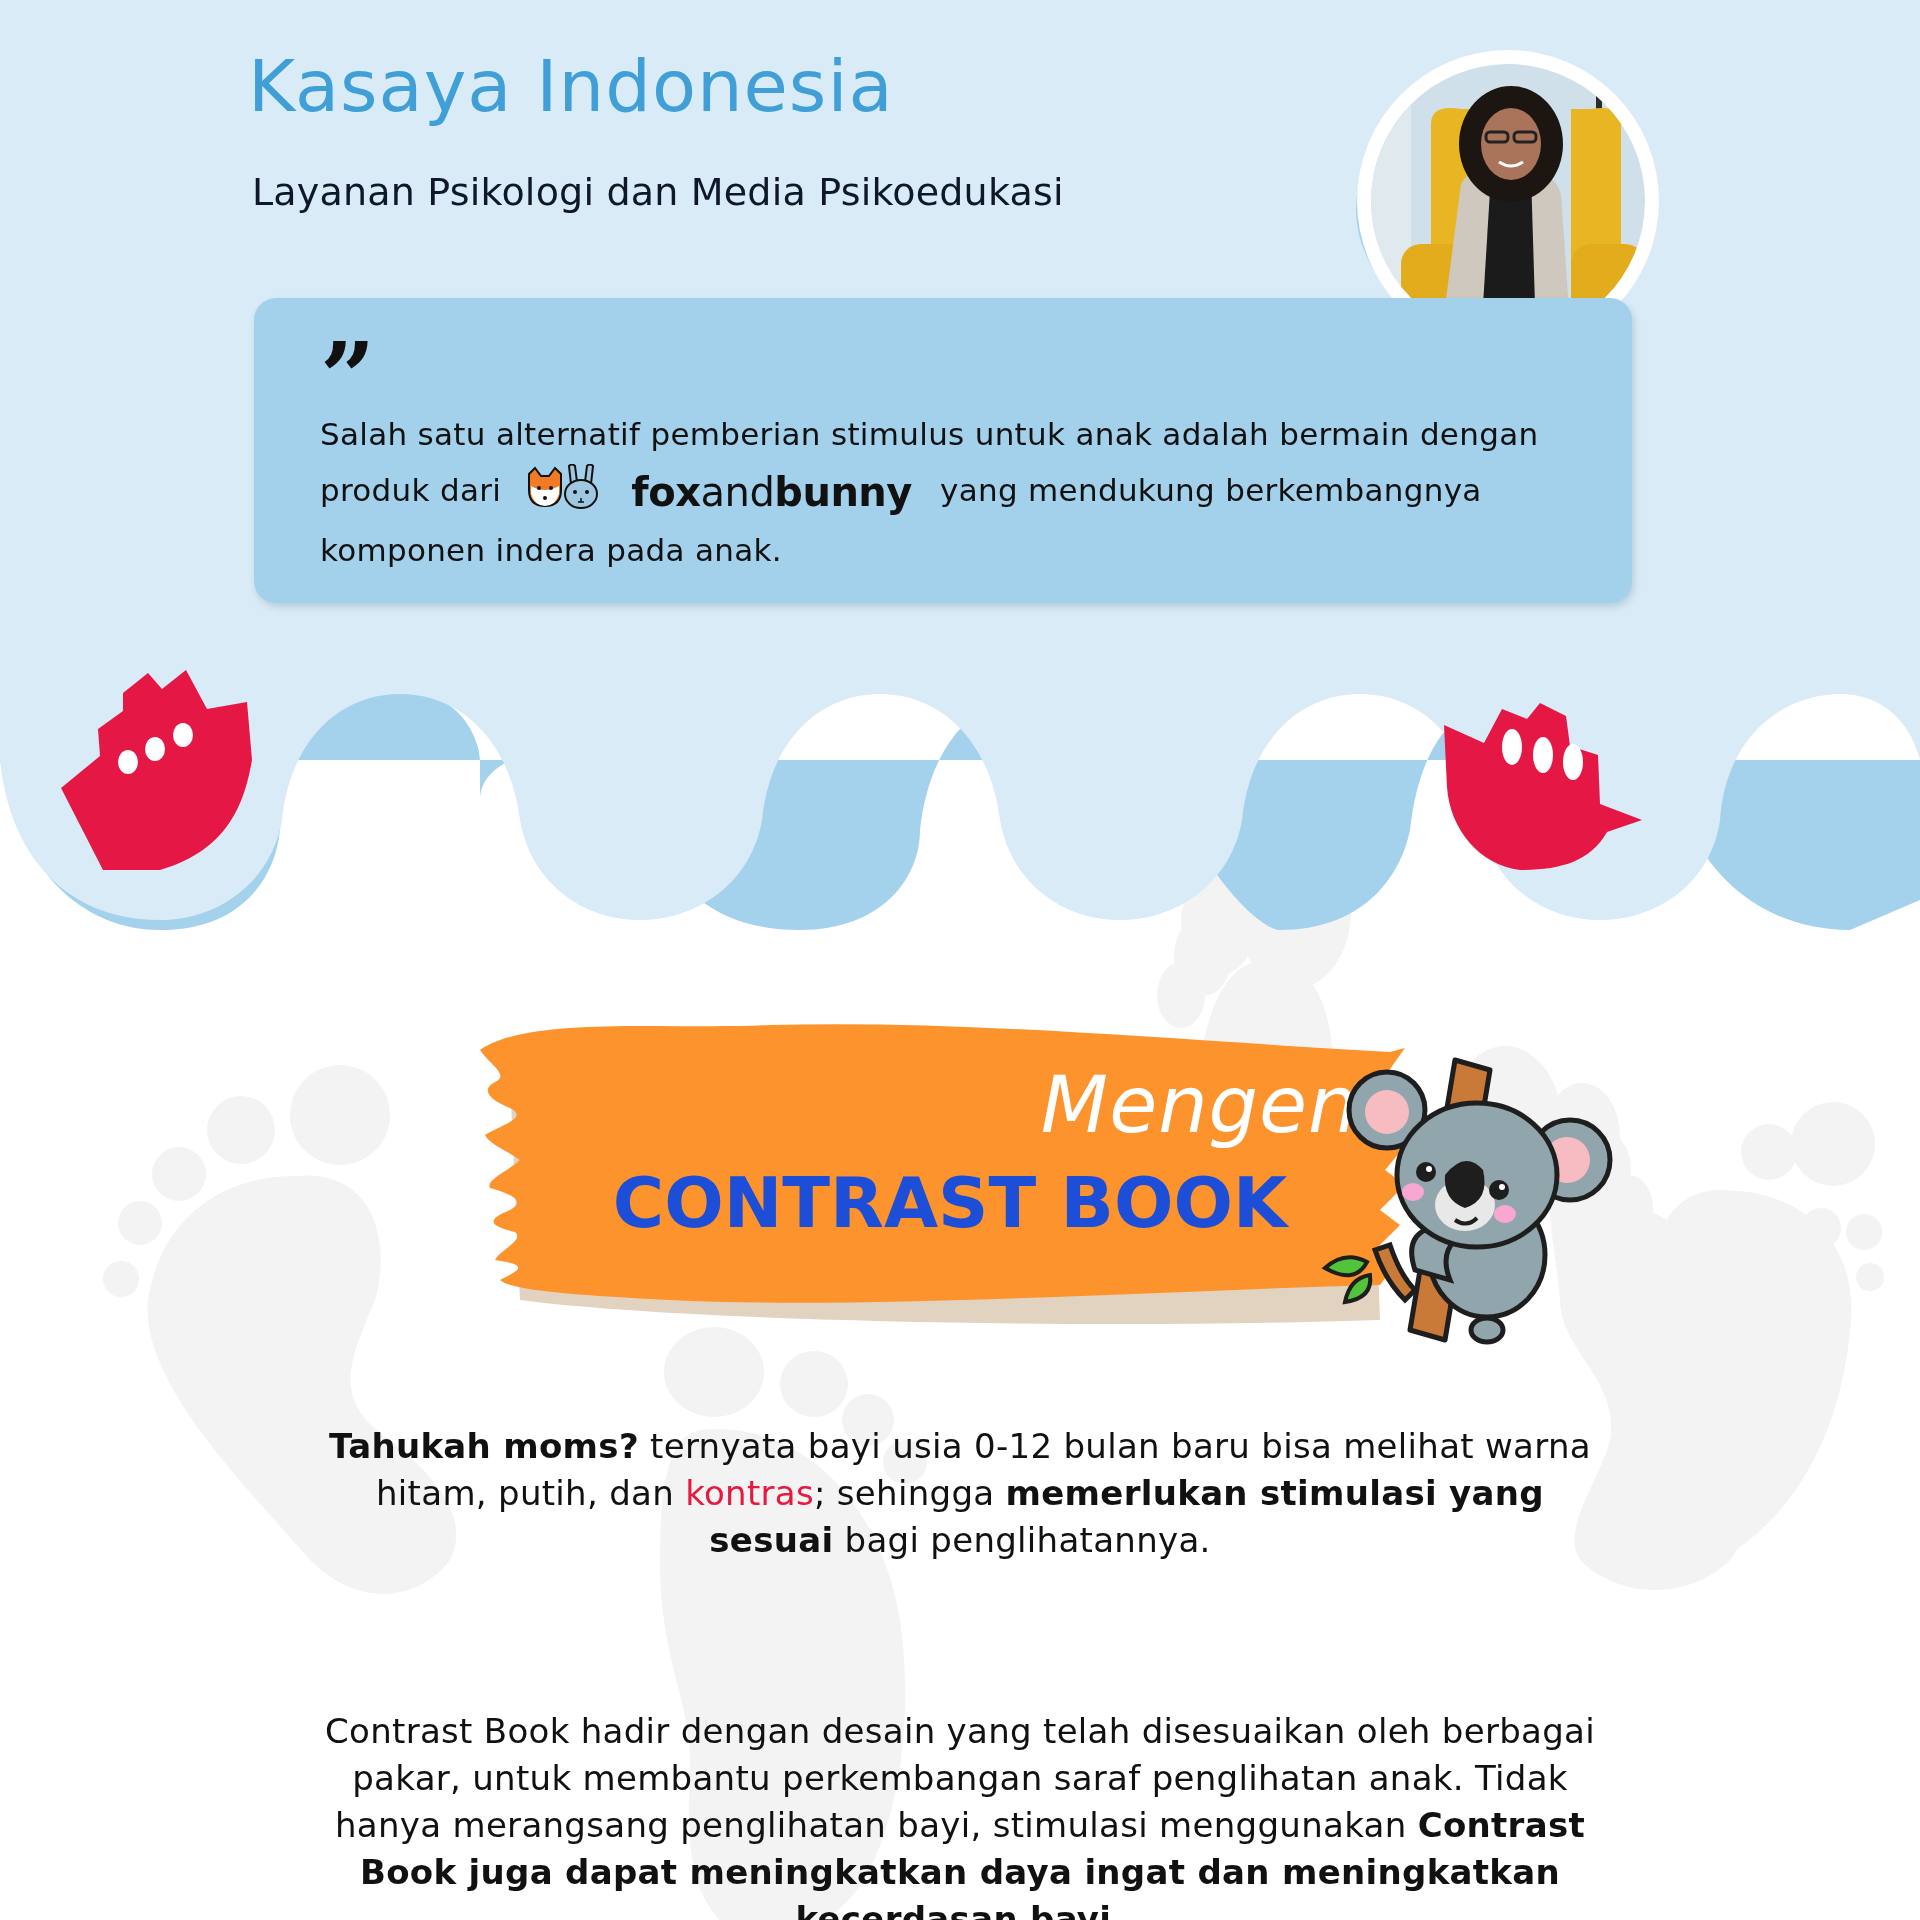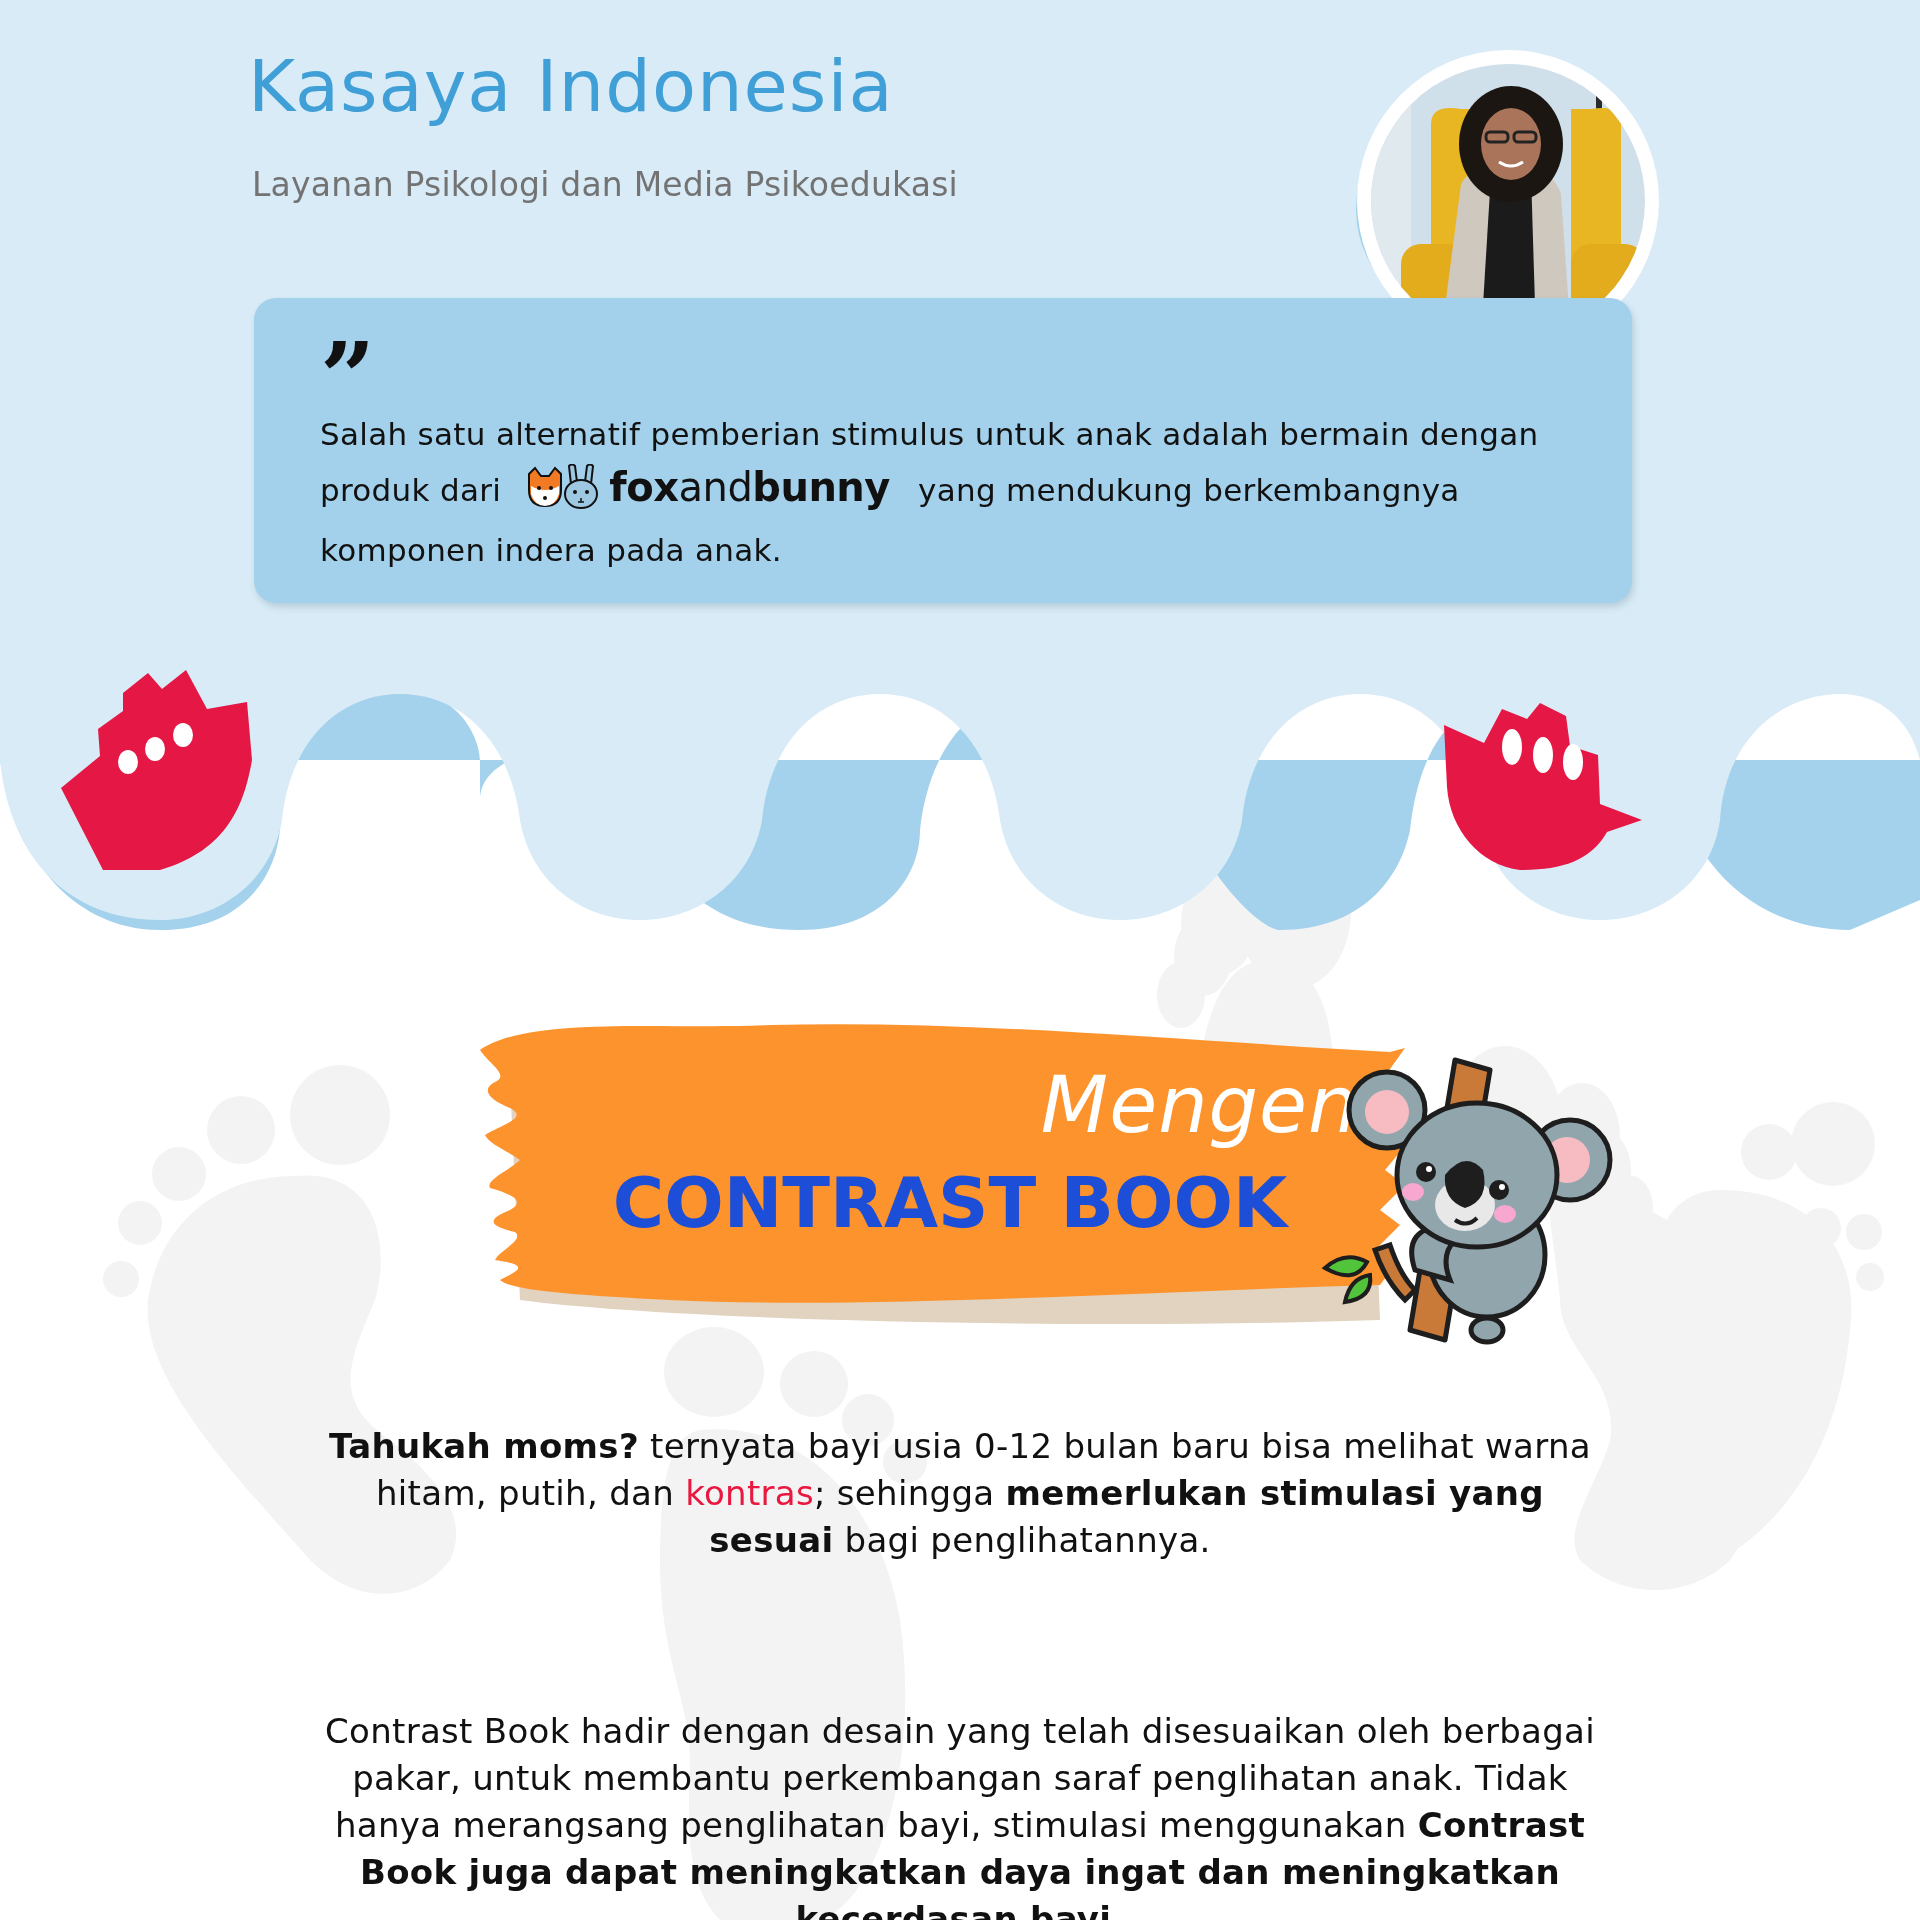--- a/index.html
+++ b/index.html
@@ -13,22 +13,22 @@
   
   #top-bg { left: 0; top: 0; width: 1920px; height: 1920px; }
 
   
   .brand-title {
     left: 248px; top: 50px;
     font-size: 72px; color: #3f9fd6; font-weight: normal; letter-spacing: 1px;
     line-height: 1;
   }
   .brand-sub {
-    left: 252px; top: 162px;
-    font-size: 33px; color: #737373; line-height: 46px; letter-spacing: 0.2px;
+    left: 252px; top: 169px;
+    font-size: 38px; color: #0f172a; line-height: 46px; letter-spacing: 0.2px;
   }
 
   
   .avatar-ring {
     left: 1356px; top: 82px; width: 302px; height: 255px;
     border-radius: 50%;
     background: #a4d2ec;
   }
   .avatar {
     left: 1357px; top: 50px; width: 302px; height: 302px;
@@ -43,21 +43,21 @@
     box-shadow: 2px 4px 6px rgba(90,120,140,0.25);
   }
   .quote-mark {
     left: 66px; top: 32px; font-family: "DejaVu Serif", serif;
     font-size: 96px; color: #111; line-height: 1; font-weight: bold;
   }
   .quote-text {
     left: 66px; top: 108px; width: 1290px;
     font-size: 31px; color: #111; line-height: 56px; letter-spacing: 0.3px;
   }
-  .fb-logo { display: inline-flex; align-items: center; vertical-align: middle; margin: 0 18px 12px 14px; height: 46px; }
+  .fb-logo { display: inline-flex; align-items: flex-start; vertical-align: middle; margin: 0 18px 12px 14px; height: 46px; gap: 22px; }
   .fb-word { font-family: "DejaVu Sans", sans-serif; font-size: 40px; color: #111; margin-left: 8px; letter-spacing: -0.5px; }
   .fb-word .b1 { font-weight: bold; }
   .fb-word .b2 { font-weight: normal; }
 
   
   .banner { left: 470px; top: 1020px; width: 960px; height: 320px; }
   .banner-line1 {
     left: 470px; top: 1066px; width: 960px; text-align: right;
     font-size: 78px; color: #fff; line-height: 1; letter-spacing: 1px; font-style: italic;
   }

